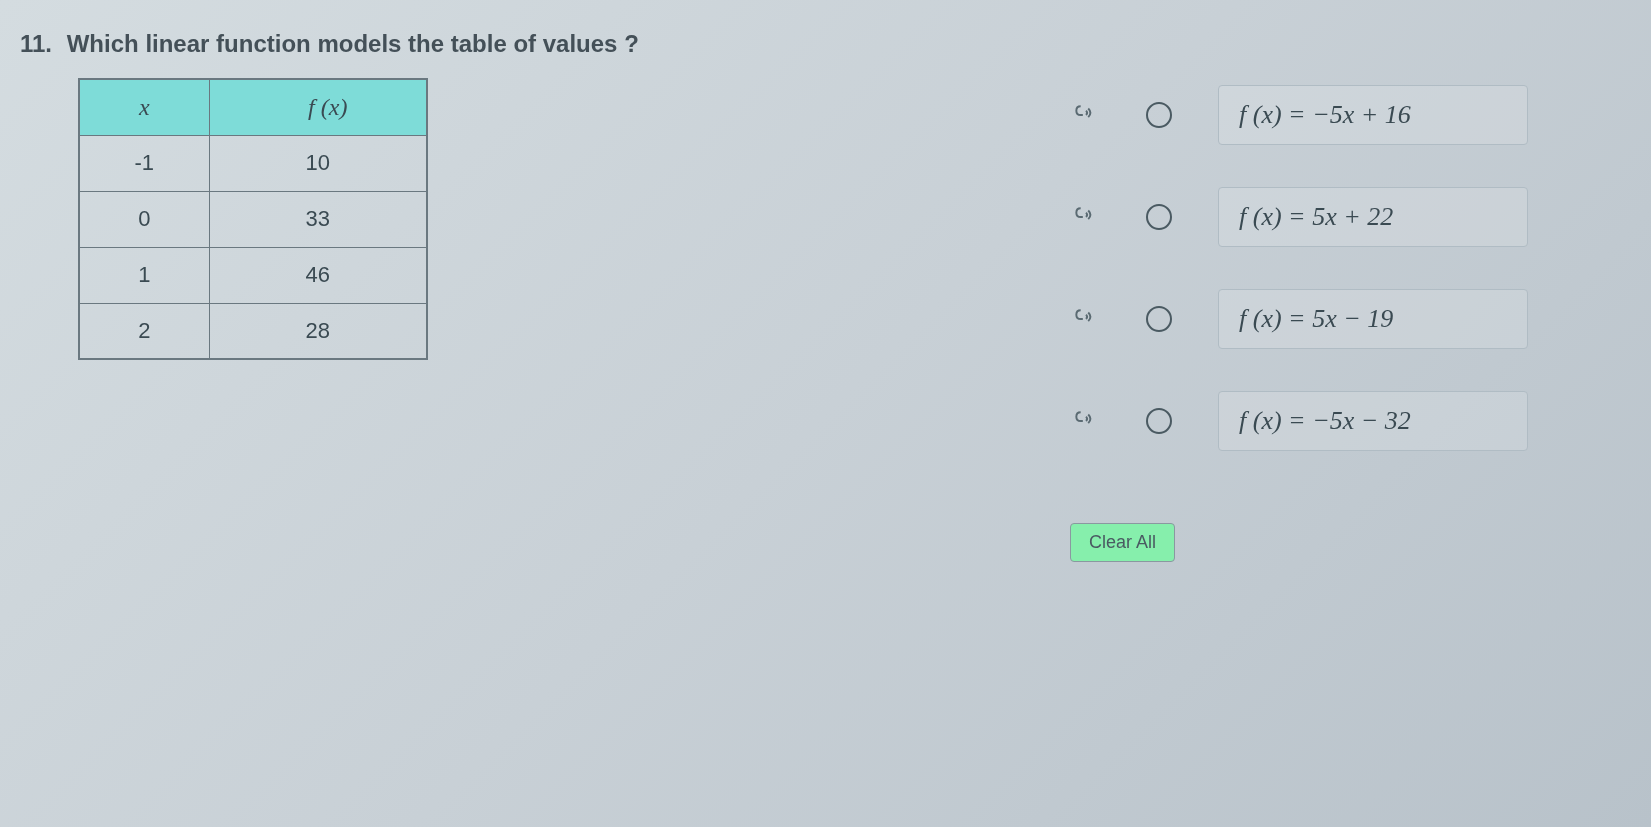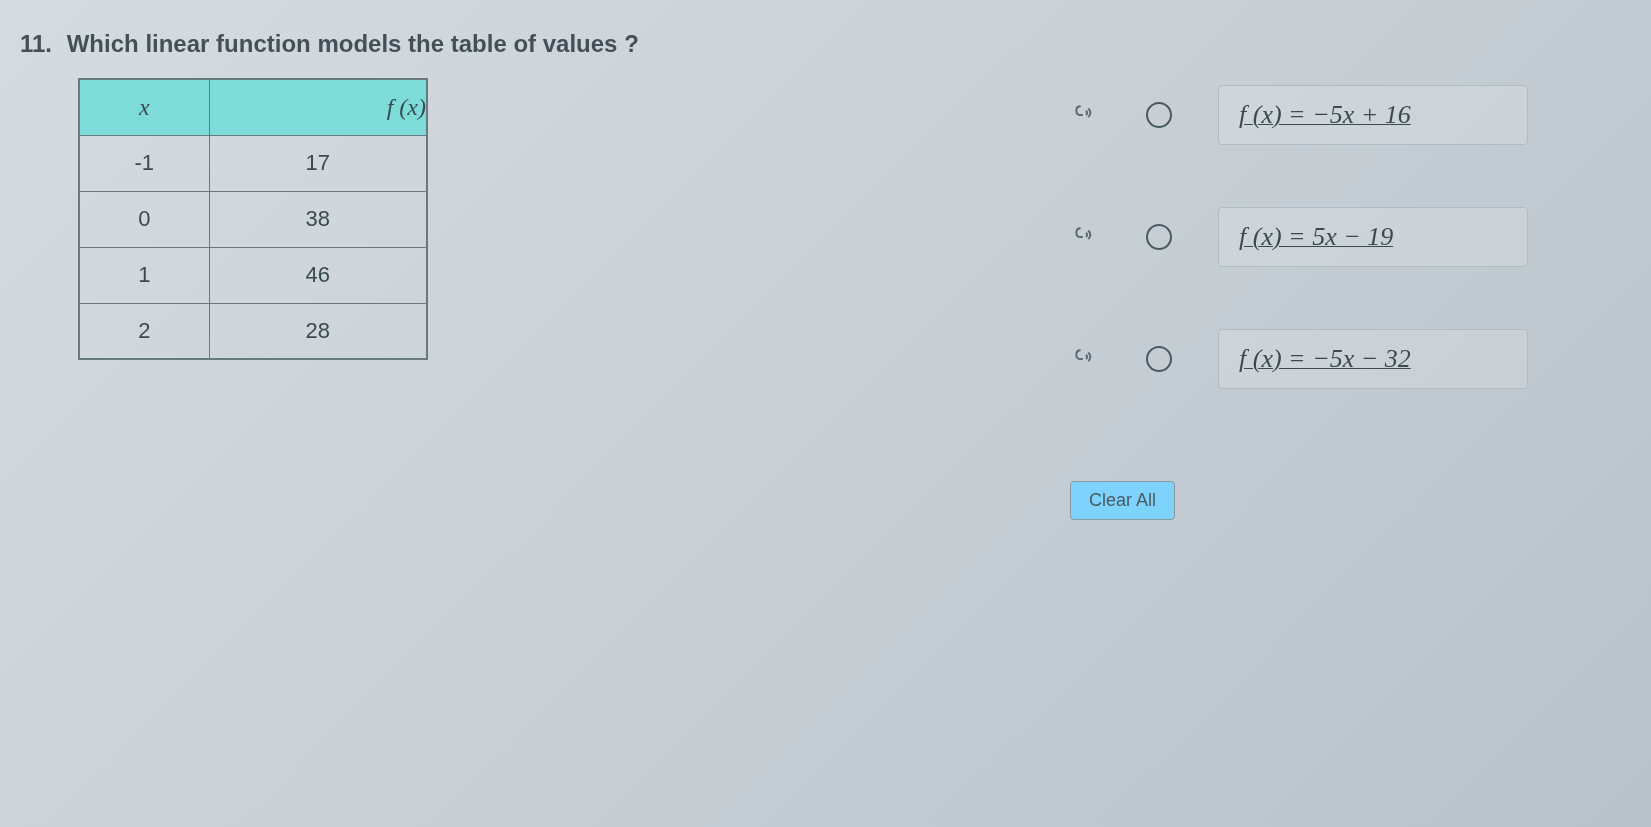--- a/index.html
+++ b/index.html
@@ -55,37 +55,36 @@
       font-style: italic;
       height: 56px;
       font-family: 'Times New Roman', serif;
       font-size: 24px;
     }
     .data-table th:first-child {
       width: 130px;
     }
     .data-table th:last-child {
       width: 218px;
-      text-align: right;
+      text-align: center;
       padding-left: 20px;
     }
     .data-table td {
       height: 56px;
     }
     .right-section {
       flex: 1;
       padding-top: 55px;
       padding-right: 5px;
     }
     .answer-option {
       display: flex;
       align-items: center;
-      margin-bottom: 62px;
+      margin-bottom: 42px;
       gap: 46px;
-      text-decoration: underline;
     }
     .tts-icon {
       width: 30px;
       height: 30px;
       display: flex;
       align-items: center;
       justify-content: center;
       cursor: pointer;
       color: #5a6a72;
     }
@@ -114,21 +113,21 @@
       border-radius: 4px;
       padding: 14px 20px;
       background: rgba(255,255,255,0.15);
       min-width: 310px;
     }
     .clear-all {
       margin-left: 0px;
       margin-top: 30px;
       padding: 8px 18px;
       border: 1px solid #8a98a0;
-      background: #7dd3fc;
+      background: #86efac;
       border-radius: 4px;
       font-size: 18px;
       color: #4a5a62;
       cursor: pointer;
       display: inline-block;
     }
     .clear-wrapper {
       padding-left: 0px;
       margin-top: 10px;
     }
@@ -145,25 +144,25 @@
     <table class="data-table">
       <thead>
         <tr>
           <th>x</th>
           <th>f (x)</th>
         </tr>
       </thead>
       <tbody>
         <tr>
           <td>-1</td>
-          <td>17</td>
+          <td>10</td>
         </tr>
         <tr>
           <td>0</td>
-          <td>38</td>
+          <td>33</td>
         </tr>
         <tr>
           <td>1</td>
           <td>46</td>
         </tr>
         <tr>
           <td>2</td>
           <td>28</td>
         </tr>
       </tbody>
@@ -178,20 +177,33 @@
           <path d="M13 8 Q15 10 13 12"></path>
           <path d="M15 6 Q19 10 15 14"></path>
         </svg>
       </div>
       <div class="radio-circle"></div>
       <div class="answer-box">
         <span class="answer-text">f (x) = −5x + 16</span>
       </div>
     </div>
 
+    <div class="answer-option">
+      <div class="tts-icon">
+        <svg viewBox="0 0 24 24" fill="none" stroke="currentColor" stroke-width="1.8">
+          <path d="M8 4 Q4 4 4 8 Q4 12 8 12 L10 12"></path>
+          <path d="M13 8 Q15 10 13 12"></path>
+          <path d="M15 6 Q19 10 15 14"></path>
+        </svg>
+      </div>
+      <div class="radio-circle"></div>
+      <div class="answer-box">
+        <span class="answer-text">f (x) = 5x + 22</span>
+      </div>
+    </div>
 
     <div class="answer-option">
       <div class="tts-icon">
         <svg viewBox="0 0 24 24" fill="none" stroke="currentColor" stroke-width="1.8">
           <path d="M8 4 Q4 4 4 8 Q4 12 8 12 L10 12"></path>
           <path d="M13 8 Q15 10 13 12"></path>
           <path d="M15 6 Q19 10 15 14"></path>
         </svg>
       </div>
       <div class="radio-circle"></div>

